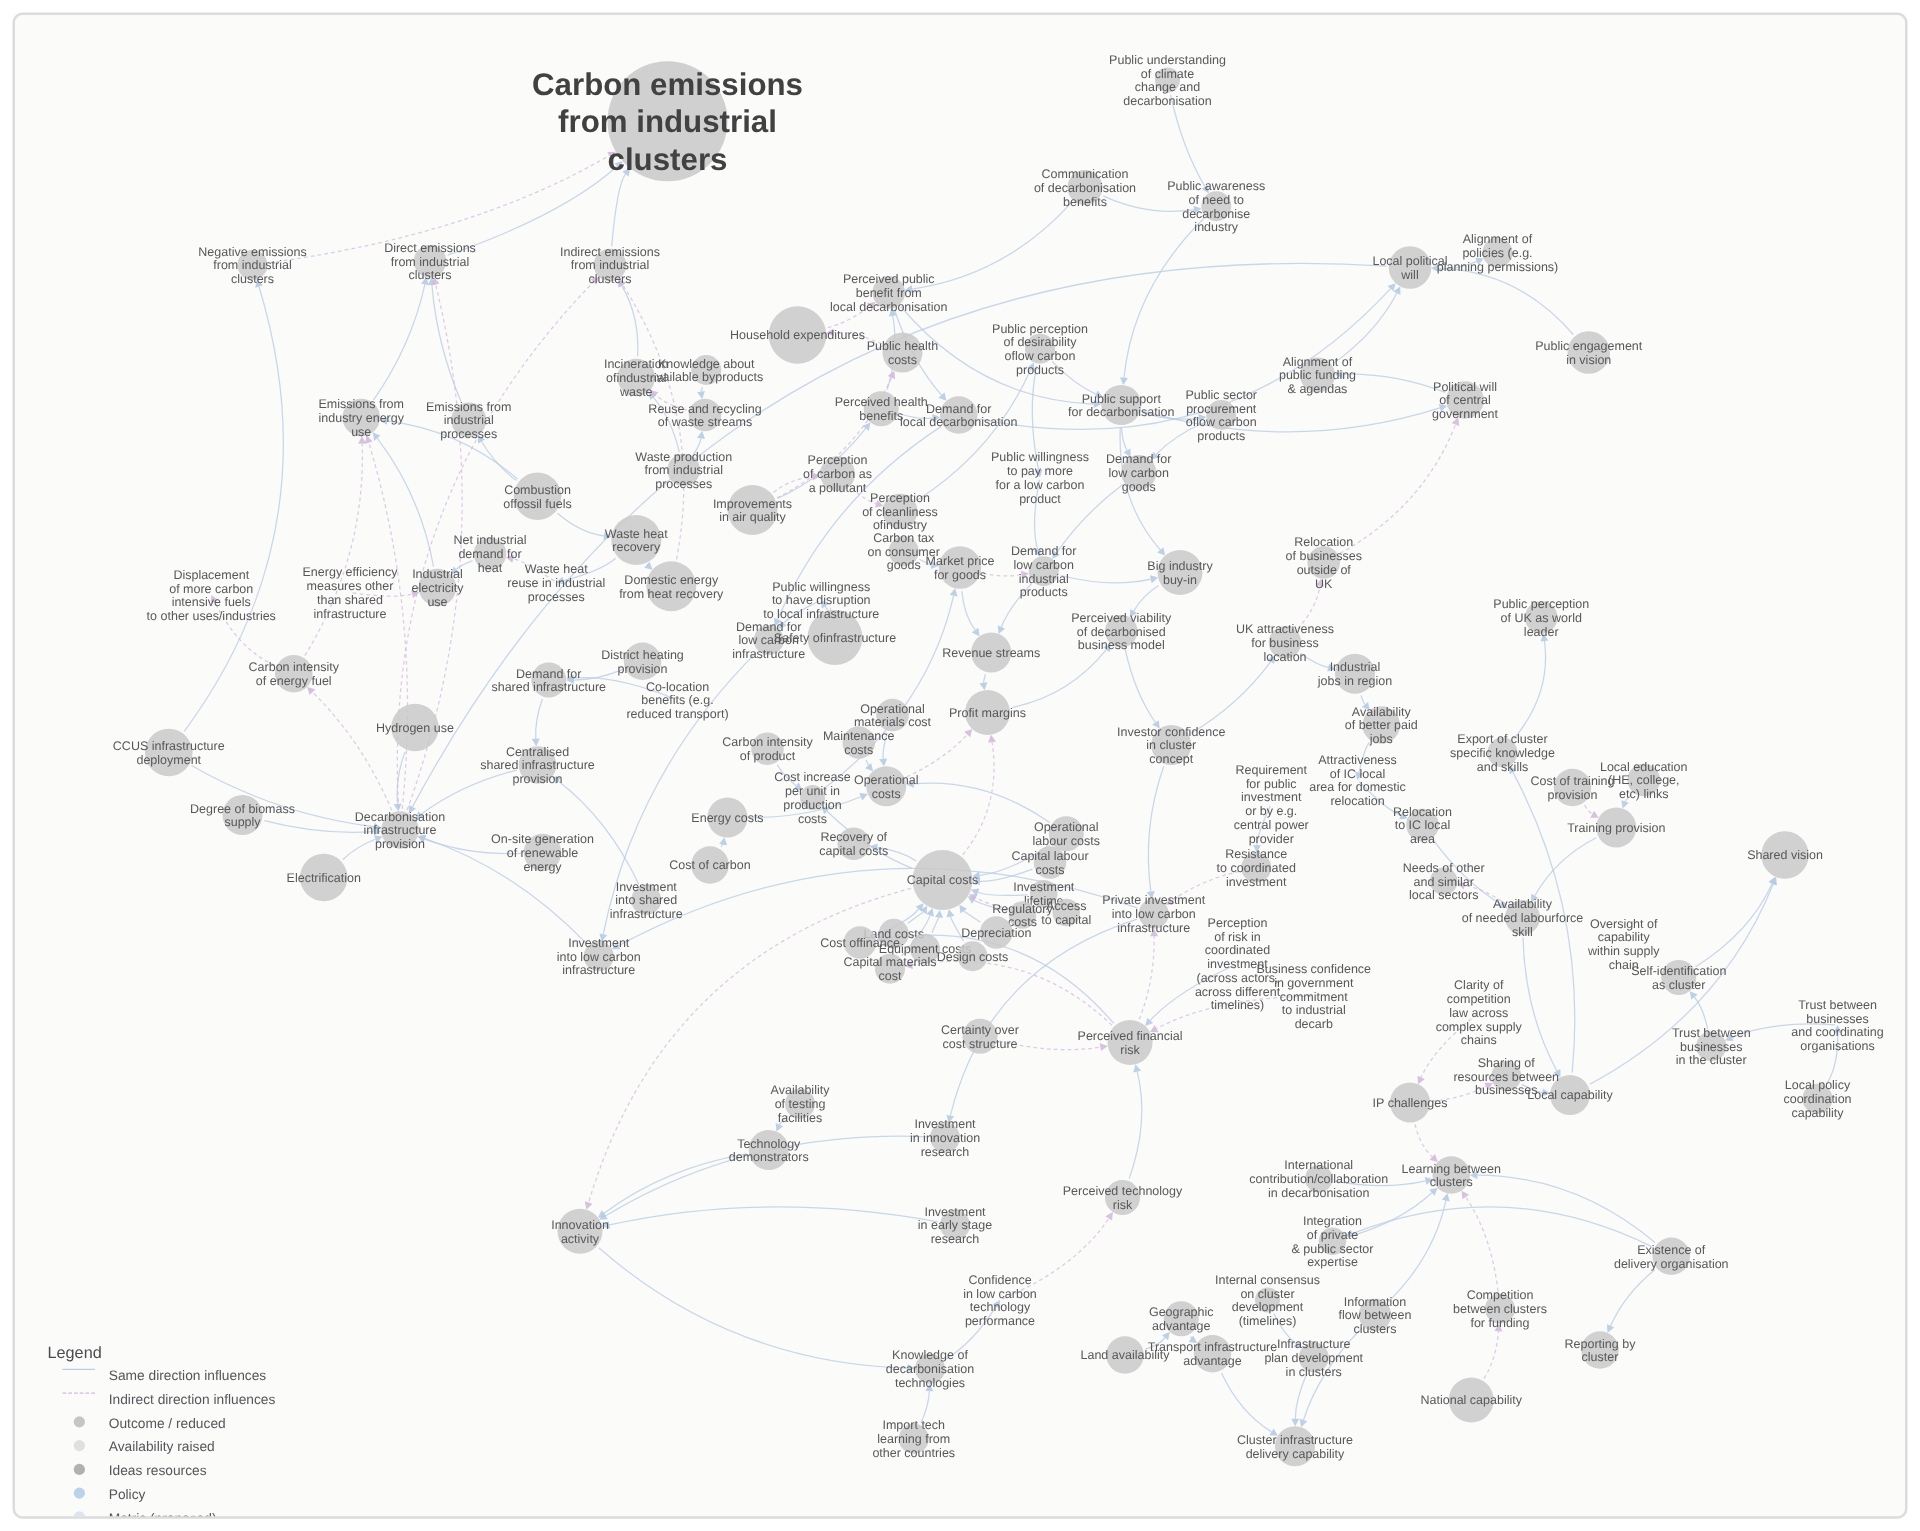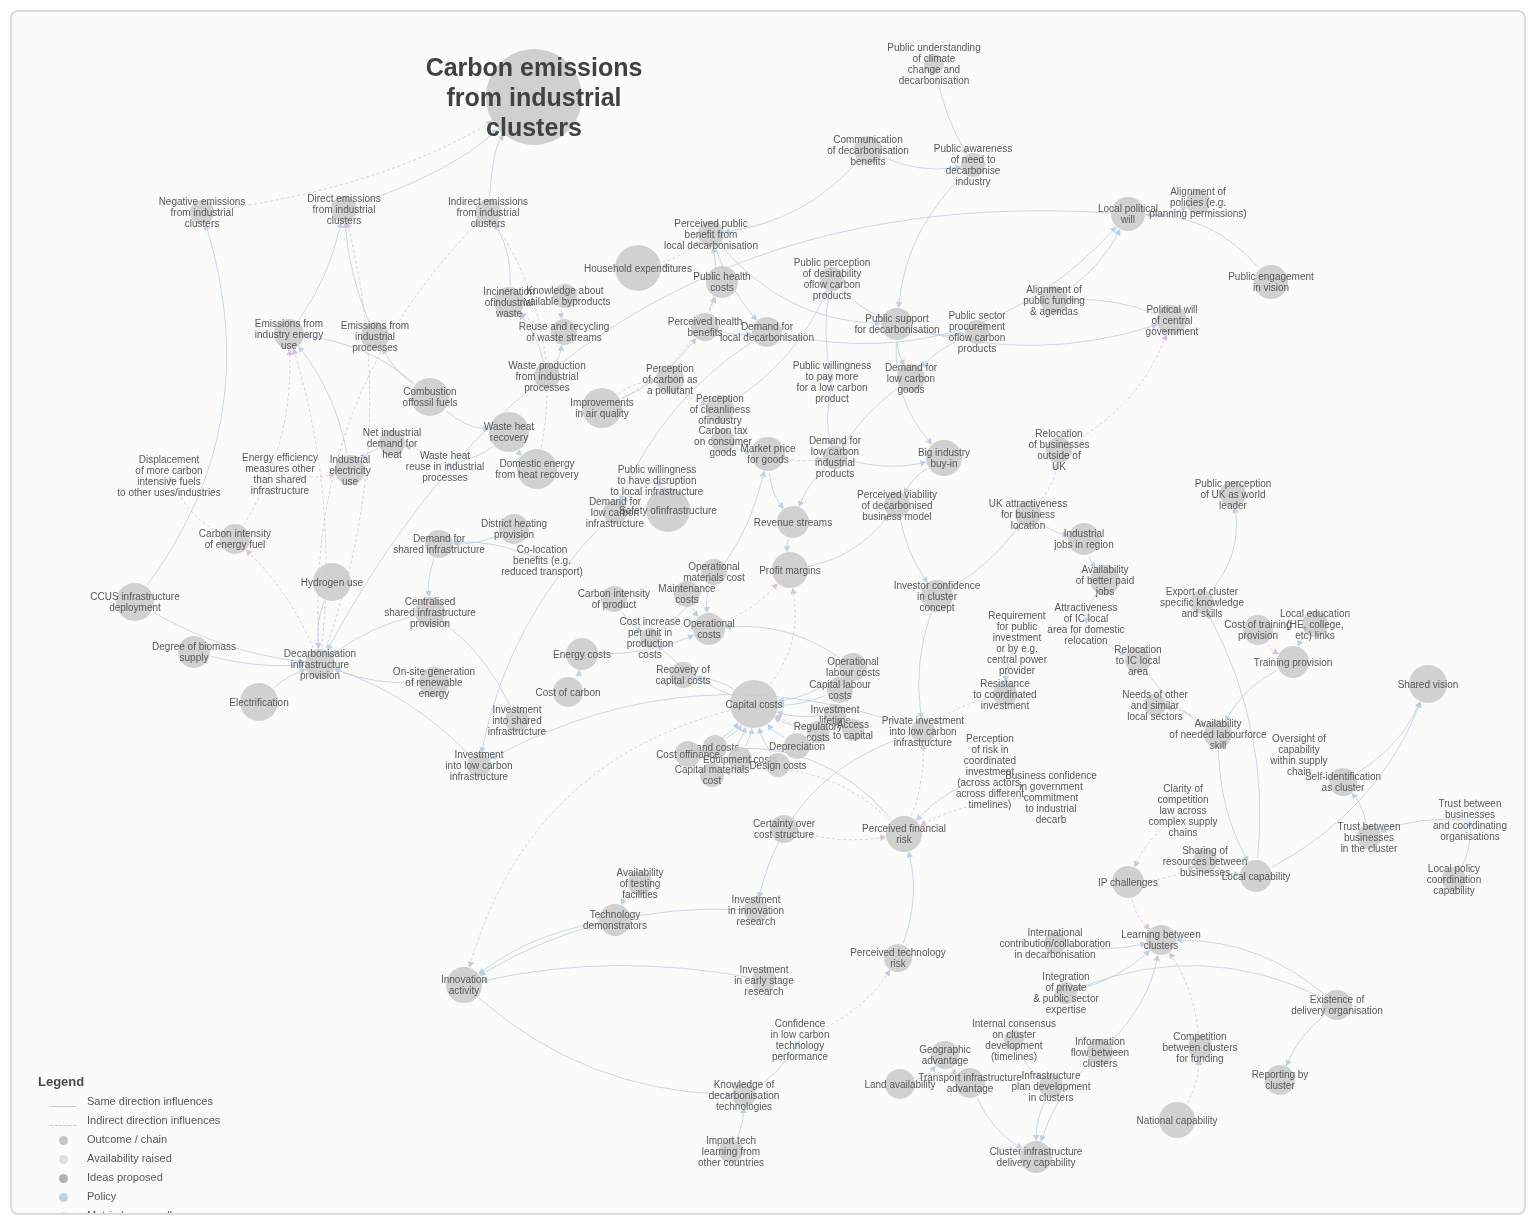--- a/index.html
+++ b/index.html
@@ -1,22 +1,22 @@
 <!DOCTYPE html>
 <html><head>
 <meta charset="utf-8">
 <style>
   html,body{margin:0;padding:0;background:#ffffff;font-family:"Liberation Sans",sans-serif;}
   .frame{position:relative;width:1536px;height:1225px;background:#ffffff;}
   .canvas{position:absolute;left:10px;top:10px;right:10px;bottom:10px;
           background:#fbfbfa;border:2px solid #dcdcdc;border-radius:8px;overflow:hidden;}
   svg{position:absolute;left:0;top:0;}
   .legend{position:absolute;left:26px;top:1062px;width:250px;color:#55565a;}
-  .legend h3{font-size:13px;font-weight:700;margin:0 0 6px 0;color:#4a4b4f;}
-  .legend .row{display:flex;align-items:flex-end;margin:0 0 7px 10px;font-size:11px;}
+  .legend h3{font-size:13px;font-weight:400;margin:0 0 6px 0;color:#4a4b4f;}
+  .legend .row{display:flex;align-items:flex-start;margin:0 0 7px 10px;font-size:11px;}
   .legend .swatch{width:30px;display:flex;justify-content:center;align-items:center;margin-right:9px;flex:0 0 30px;}
   .sw-line{width:26px;height:0;border-top:1.5px solid #b9cde5;}
   .sw-line.opp{border-top:1.5px dashed #d6bade;}
   .dot{width:9px;height:9px;border-radius:50%;}
   .dot.factor{background:#c6c6c6;}
   .dot.consideration{background:#e0e0e0;}
   .dot.idea{background:#b1b1b1;}
   .dot.policy{background:#bcd2ea;}
   .dot.metric{background:#d9e5f2;}
 </style>
@@ -893,33 +893,33 @@
           <div class="row">
             <span class="swatch">
               <span class="sw-line opp"></span>
             </span>
             <span>Indirect direction influences</span>
           </div>
           <div class="row">
             <span class="swatch">
               <span class="dot factor"></span>
             </span>
-            <span>Outcome / chain</span>
+            <span>Outcome / reduced</span>
           </div>
           <div class="row">
             <span class="swatch">
               <span class="dot consideration"></span>
             </span>
             <span>Availability raised</span>
           </div>
           <div class="row">
             <span class="swatch">
               <span class="dot idea"></span>
             </span>
-            <span>Ideas proposed</span>
+            <span>Ideas resources</span>
           </div>
           <div class="row">
             <span class="swatch">
               <span class="dot policy"></span>
             </span>
             <span>Policy</span>
           </div>
           <div class="row">
             <span class="swatch">
               <span class="dot metric"></span>

